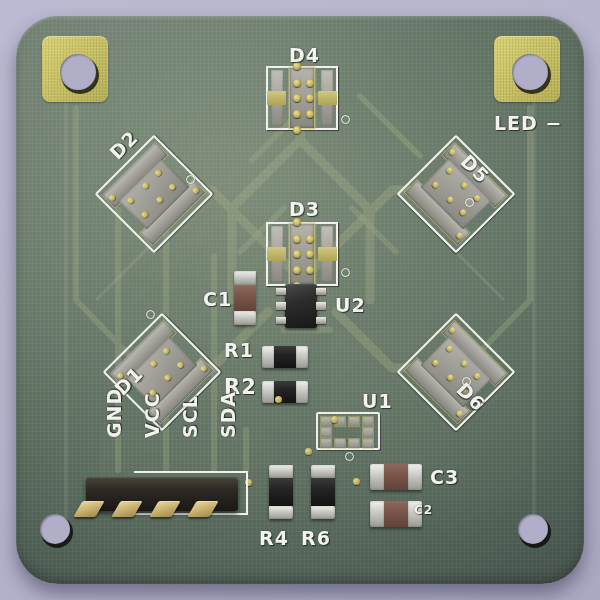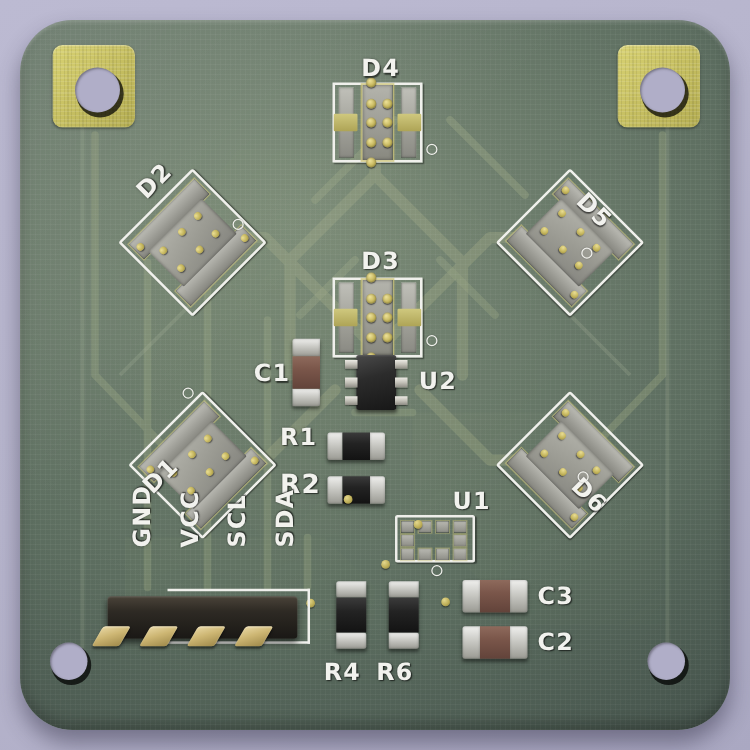--- a/index.html
+++ b/index.html
@@ -209,20 +209,21 @@
   </div>
 
   <div class="hole" style="left:40px;top:514px;width:30px;height:30px;"></div>
   <div class="hole" style="left:518px;top:514px;width:30px;height:30px;"></div>
 
   <div class="goldpad" style="left:42px;top:36px;width:66px;height:66px;"></div>
   <div class="hole" style="left:60px;top:54px;width:36px;height:36px;"></div>
 
   <div class="goldpad" style="left:494px;top:36px;width:66px;height:66px;"></div>
   <div class="hole" style="left:512px;top:54px;width:36px;height:36px;"></div>
+  <div class="silk" style="left:494px;top:112px;font-size:19px;">LED −</div>
 
   <div class="dip" style="left:266px;top:66px;width:72px;height:64px;">
     <div class="dsilk"></div>
     <div class="bar" style="left:7%;"></div>
     <div class="bar" style="right:7%;"></div>
     <div class="wing" style="left:2%;top:39%;"></div>
     <div class="wing" style="right:2%;top:39%;"></div>
     <div class="core"></div>
     <div class="pin" style="left:38%;top:-4px;"></div>
     <div class="pin" style="left:38%;top:20%;"></div>
@@ -404,21 +405,21 @@
   </div>
   <div class="silk" style="left:430px;top:466px;font-size:19px;">C3</div>
 
   <div class="chip capb" style="left:370px;top:501px;width:52px;height:26px;">
     <div class="body">
       <div class="term l"></div>
       <div class="term r"></div>
       <div class="ink"></div>
     </div>
   </div>
-  <div class="silk" style="left:430px;top:503px;font-size:19px;">C2</div>
+  <div class="silk" style="left:414px;top:503px;font-size:12px;">C2</div>
 
   <div class="via" style="left:275px;top:396px;"></div>
   <div class="via" style="left:331px;top:416px;"></div>
   <div class="via" style="left:305px;top:448px;"></div>
   <div class="via" style="left:353px;top:478px;"></div>
   <div class="via" style="left:245px;top:479px;"></div>
 
   <div class="header" style="left:86px;top:477px;width:152px;height:34px;">
     <div class="hsilk" style="left:48px;top:-6px;width:112px;height:40px;"></div>
     <div class="hbody"></div>

